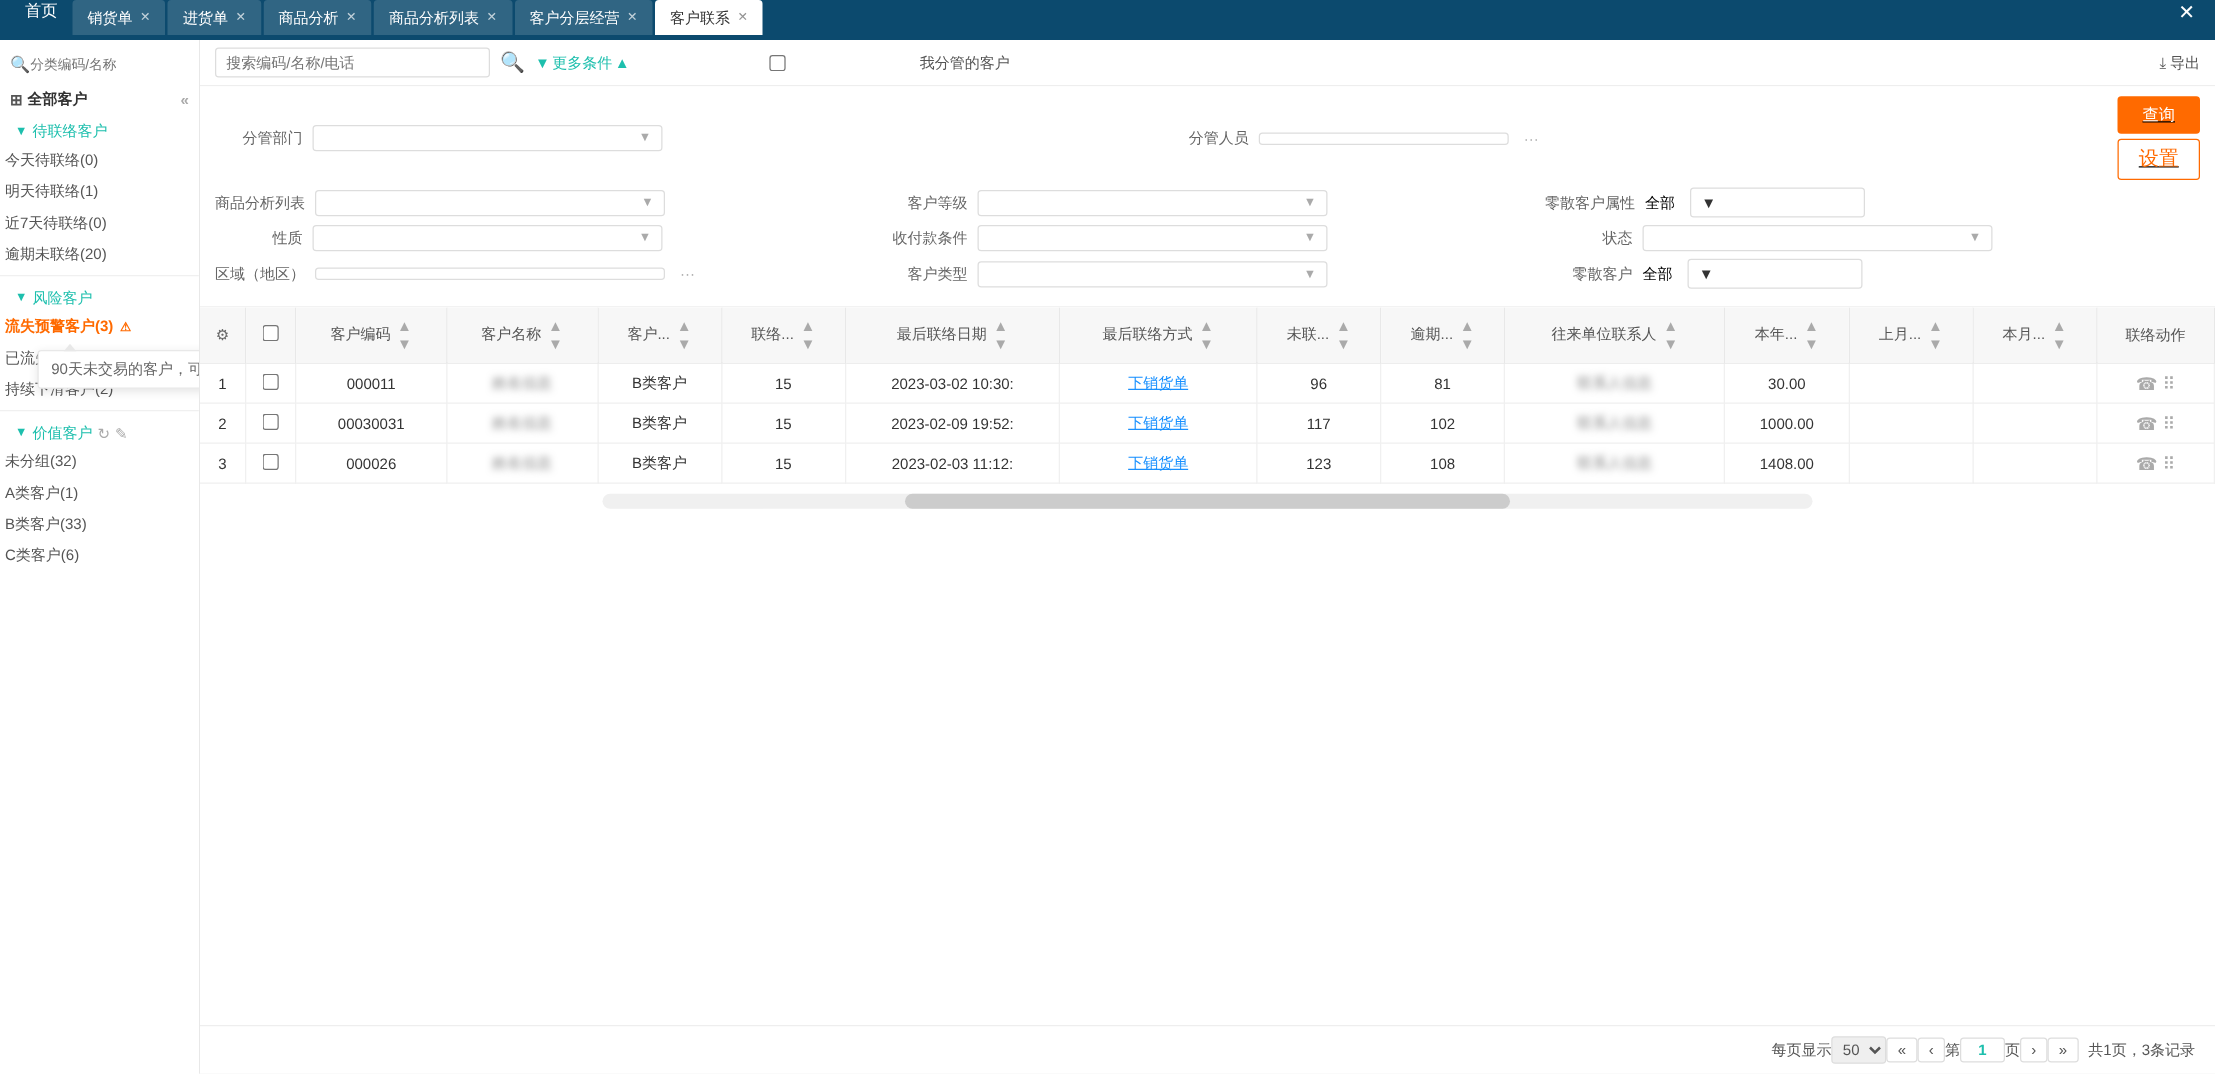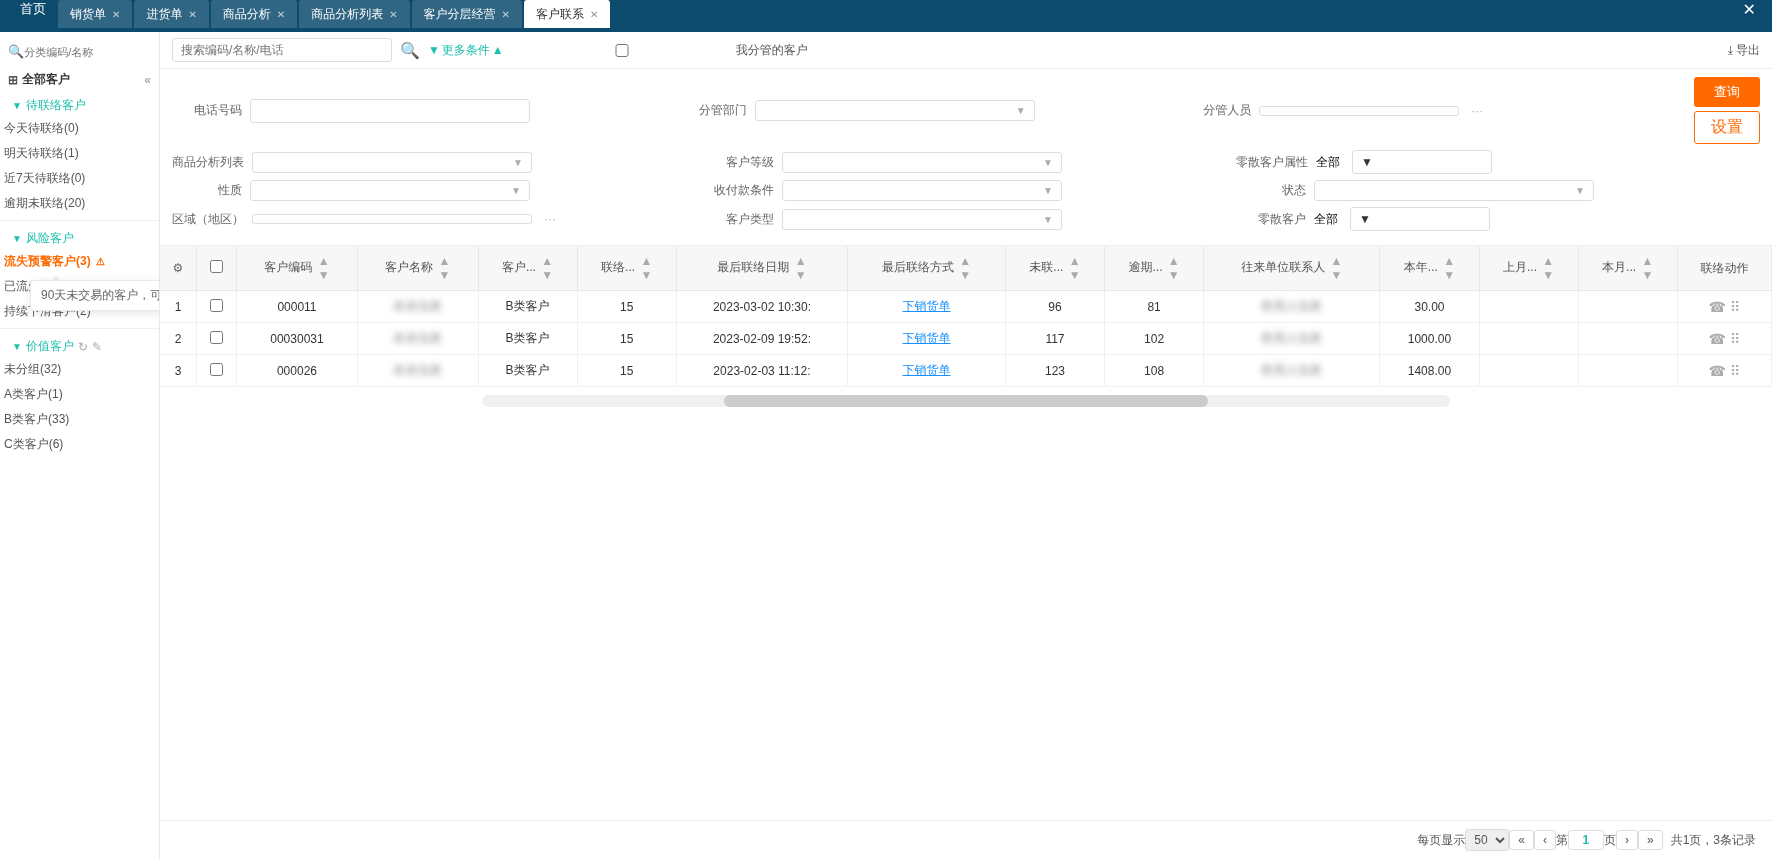--- a/index.html
+++ b/index.html
@@ -515,38 +515,34 @@
       <div class="export-btn">
         <span>⤓</span>
         <span>导出</span>
       </div>
     </div>
 
     <div class="filter-panel">
 
       <div class="filter-row">
         <div class="filter-field">
-          <label>电话号码</label>
-          <input class="filter-input" type="text" style="max-width: 280px;">
-        </div>
-        <div class="filter-field">
           <label>分管部门</label>
           <div class="filter-select" style="max-width:280px;">
             <span></span>
             <span class="select-arrow">▼</span>
           </div>
         </div>
         <div class="filter-field">
           <label>分管人员</label>
           <div class="filter-select" style="max-width:200px;">
             <span></span>
           </div>
           <span class="filter-dots">···</span>
         </div>
-        <div style="display:flex;flex-direction:column;gap:4px;margin-left:8px;">
+        <div style="display:flex;flex-direction:column;gap:4px;margin-left:8px;text-decoration:underline;">
           <button class="query-btn">查询</button>
           <button class="settings-btn">设置</button>
         </div>
       </div>
 
       <div class="filter-row">
         <div class="filter-field">
           <label>商品分析列表</label>
           <div class="filter-select" style="max-width:280px;">
             <span></span>

